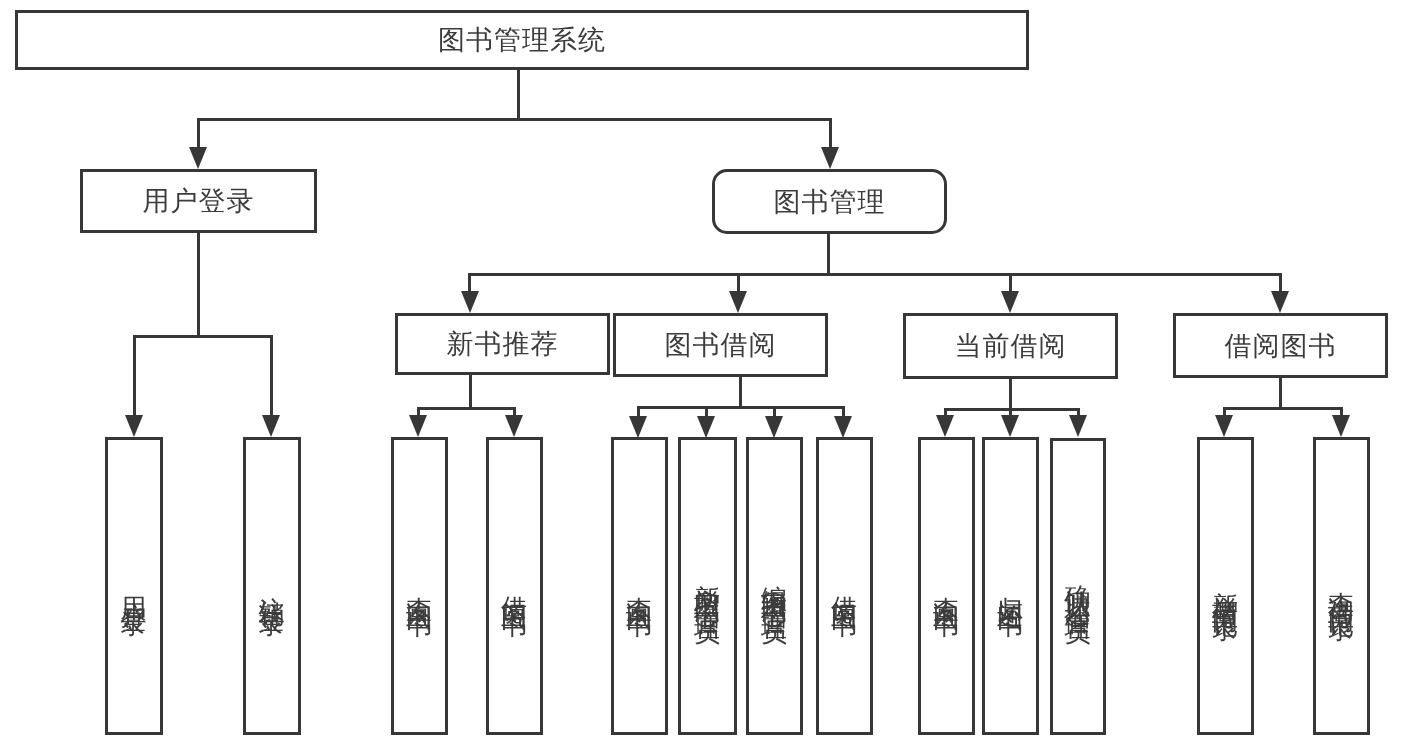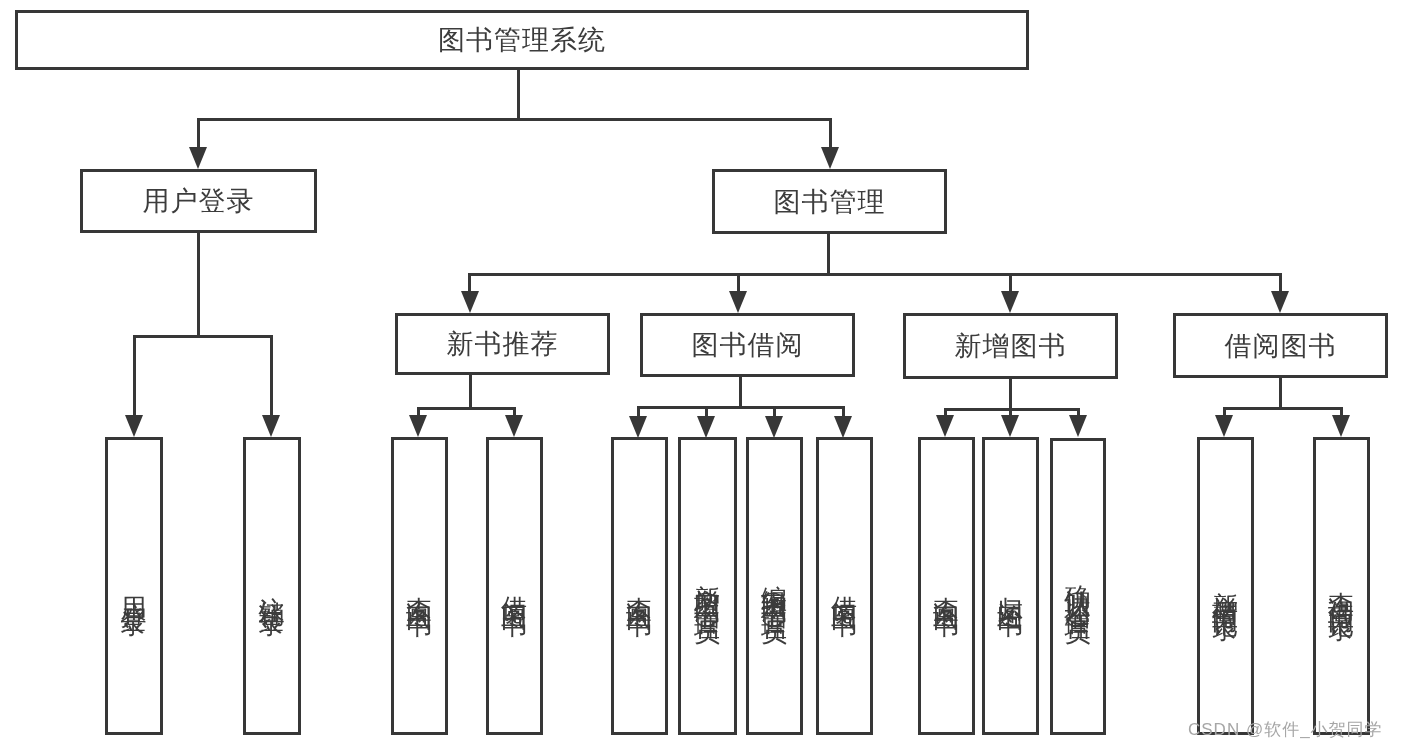--- a/index.html
+++ b/index.html
@@ -62,21 +62,21 @@
   <div>
     <div class="vline" style="left:517px; top:70px; height:48px;"></div>
     <div class="hline" style="left:197px; top:118px; width:635px;"></div>
     <div class="vline" style="left:197px; top:118px; height:32px;"></div>
     <div class="arrow" style="left:189px; top:147px;"></div>
     <div class="vline" style="left:829px; top:118px; height:32px;"></div>
     <div class="arrow" style="left:821px; top:147px;"></div>
   </div>
 
   <div class="box" style="left:80px; top:169px; width:237px; height:64px;">用户登录</div>
-  <div class="box" style="left:712px; top:169px; width:235px; height:65px;">图书管理</div>
+  <div class="box" style="left:712px; top:169px; width:235px; height:65px;border-radius:15px;">图书管理</div>
 
   <div>
     <div class="vline" style="left:197px; top:233px; height:102px;"></div>
     <div class="hline" style="left:133px; top:335px; width:140px;"></div>
     <div class="vline" style="left:133px; top:335px; height:85px;"></div>
     <div class="arrow" style="left:125px; top:415px;"></div>
     <div class="vline" style="left:270px; top:335px; height:85px;"></div>
     <div class="arrow" style="left:262px; top:415px;"></div>
   </div>
 
@@ -87,22 +87,22 @@
     <div class="arrow" style="left:461px; top:291px;"></div>
     <div class="vline" style="left:737px; top:273px; height:20px;"></div>
     <div class="arrow" style="left:729px; top:291px;"></div>
     <div class="vline" style="left:1009px; top:273px; height:20px;"></div>
     <div class="arrow" style="left:1001px; top:291px;"></div>
     <div class="vline" style="left:1279px; top:273px; height:20px;"></div>
     <div class="arrow" style="left:1271px; top:291px;"></div>
   </div>
 
   <div class="box" style="left:363px; top:313px; width:215px; height:62px;margin-left:32px;">新书推荐</div>
-  <div class="box" style="left:640px; top:313px; width:215px; height:64px;">图书借阅</div>
-  <div class="box" style="left:903px; top:313px; width:215px; height:66px;">新增图书</div>
+  <div class="box" style="left:613px; top:313px; width:215px; height:64px;">图书借阅</div>
+  <div class="box" style="left:903px; top:313px; width:215px; height:66px;">当前借阅</div>
   <div class="box" style="left:1173px; top:313px; width:215px; height:65px;">借阅图书</div>
 
   <div>
     <div class="vline" style="left:469px; top:375px; height:32px;"></div>
     <div class="hline" style="left:417px; top:407px; width:99px;"></div>
     <div class="vline" style="left:417px; top:407px; height:12px;"></div>
     <div class="arrow" style="left:409px; top:415px;"></div>
     <div class="vline" style="left:513px; top:407px; height:12px;"></div>
     <div class="arrow" style="left:505px; top:415px;"></div>
   </div>
@@ -151,15 +151,14 @@
   <div class="box leaf" style="left:746px; top:437px; width:57px; height:298px;">编辑图书（管理员）</div>
   <div class="box leaf" style="left:816px; top:437px; width:57px; height:298px;">借阅图书</div>
 
   <div class="box leaf" style="left:918px; top:437px; width:57px; height:298px;">查询图书</div>
   <div class="box leaf" style="left:982px; top:437px; width:57px; height:298px;">归还图书</div>
   <div class="box leaf" style="left:1050px; top:438px; width:56px; height:297px;">确认归还（管理员）</div>
 
   <div class="box leaf" style="left:1197px; top:437px; width:57px; height:298px;">新增借阅记录</div>
   <div class="box leaf" style="left:1313px; top:437px; width:57px; height:298px;">查询借阅记录</div>
 
-  <div class="watermark">CSDN @软件_小贺同学</div>
 
 </div>
 
 </body></html>

